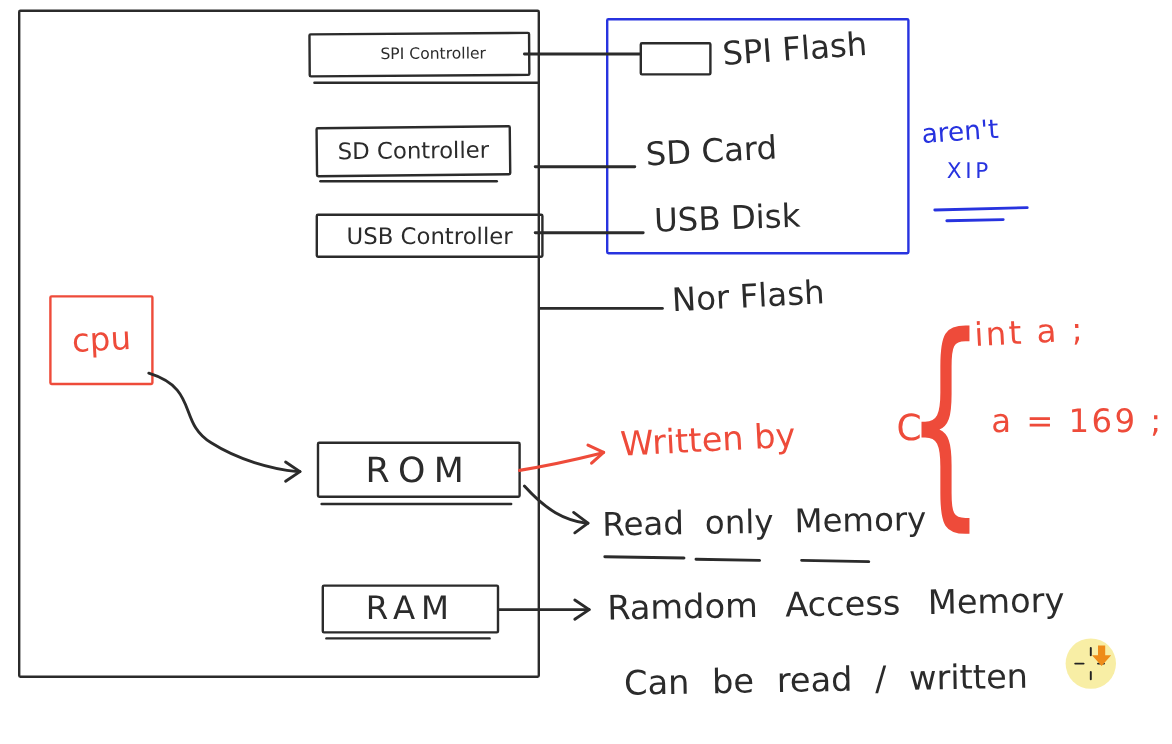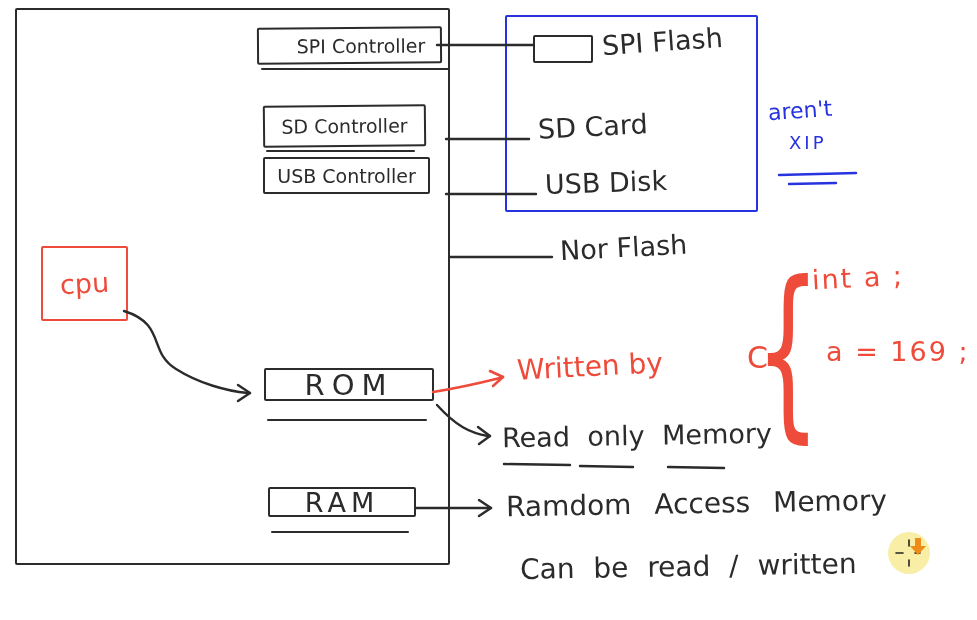--- a/index.html
+++ b/index.html
@@ -26,37 +26,37 @@
 </head>
 <body>
 
 <div class="canvas">
 
   <div class="box" style="left:15px;top:8px;width:435px;height:557px;"></div>
 
   <div class="box" style="left:505px;top:15px;width:253px;height:197px;border-color:#2733df;"></div>
 
   <div class="box" style="left:257px;top:27px;width:185px;height:37px;transform:rotate(-0.4deg);">
-    <span class="t" style="font-size:19px;margin-left:23px;">SPI Controller</span>
+    <span class="t" style="font-size:13px;margin-left:23px;">SPI Controller</span>
   </div>
   <div class="box" style="left:263px;top:105px;width:163px;height:42px;transform:rotate(-0.6deg);">
     <span class="t" style="font-size:19px;">SD Controller</span>
   </div>
-  <div class="box" style="left:263px;top:157px;width:167px;height:37px;">
+  <div class="box" style="left:263px;top:178px;width:190px;height:37px;">
     <span class="t" style="font-size:19px;">USB Controller</span>
   </div>
 
   <div class="box" style="left:41px;top:246px;width:87px;height:75px;border-color:#ee4b3a;">
     <span class="t red" style="font-size:27px;transform:rotate(-3deg);">cpu</span>
   </div>
 
-  <div class="box" style="left:264px;top:368px;width:170px;height:33px;">
+  <div class="box" style="left:264px;top:368px;width:170px;height:47px;">
     <span class="t" style="font-size:29px;letter-spacing:7px;">ROM</span>
   </div>
-  <div class="box" style="left:268px;top:487px;width:148px;height:30px;">
+  <div class="box" style="left:268px;top:487px;width:148px;height:41px;">
     <span class="t" style="font-size:27px;letter-spacing:5px;">RAM</span>
   </div>
 
   <div class="box" style="left:533px;top:35px;width:60px;height:28px;"></div>
 
   <div class="lbl" style="left:602px;top:27px;font-size:27px;transform:rotate(-4deg);">SPI Flash</div>
   <div class="lbl" style="left:538px;top:112px;font-size:27px;transform:rotate(-3deg);">SD Card</div>
   <div class="lbl" style="left:545px;top:168px;font-size:27px;transform:rotate(-2deg);">USB Disk</div>
   <div class="lbl" style="left:560px;top:233px;font-size:27px;transform:rotate(-3deg);">Nor Flash</div>
 

